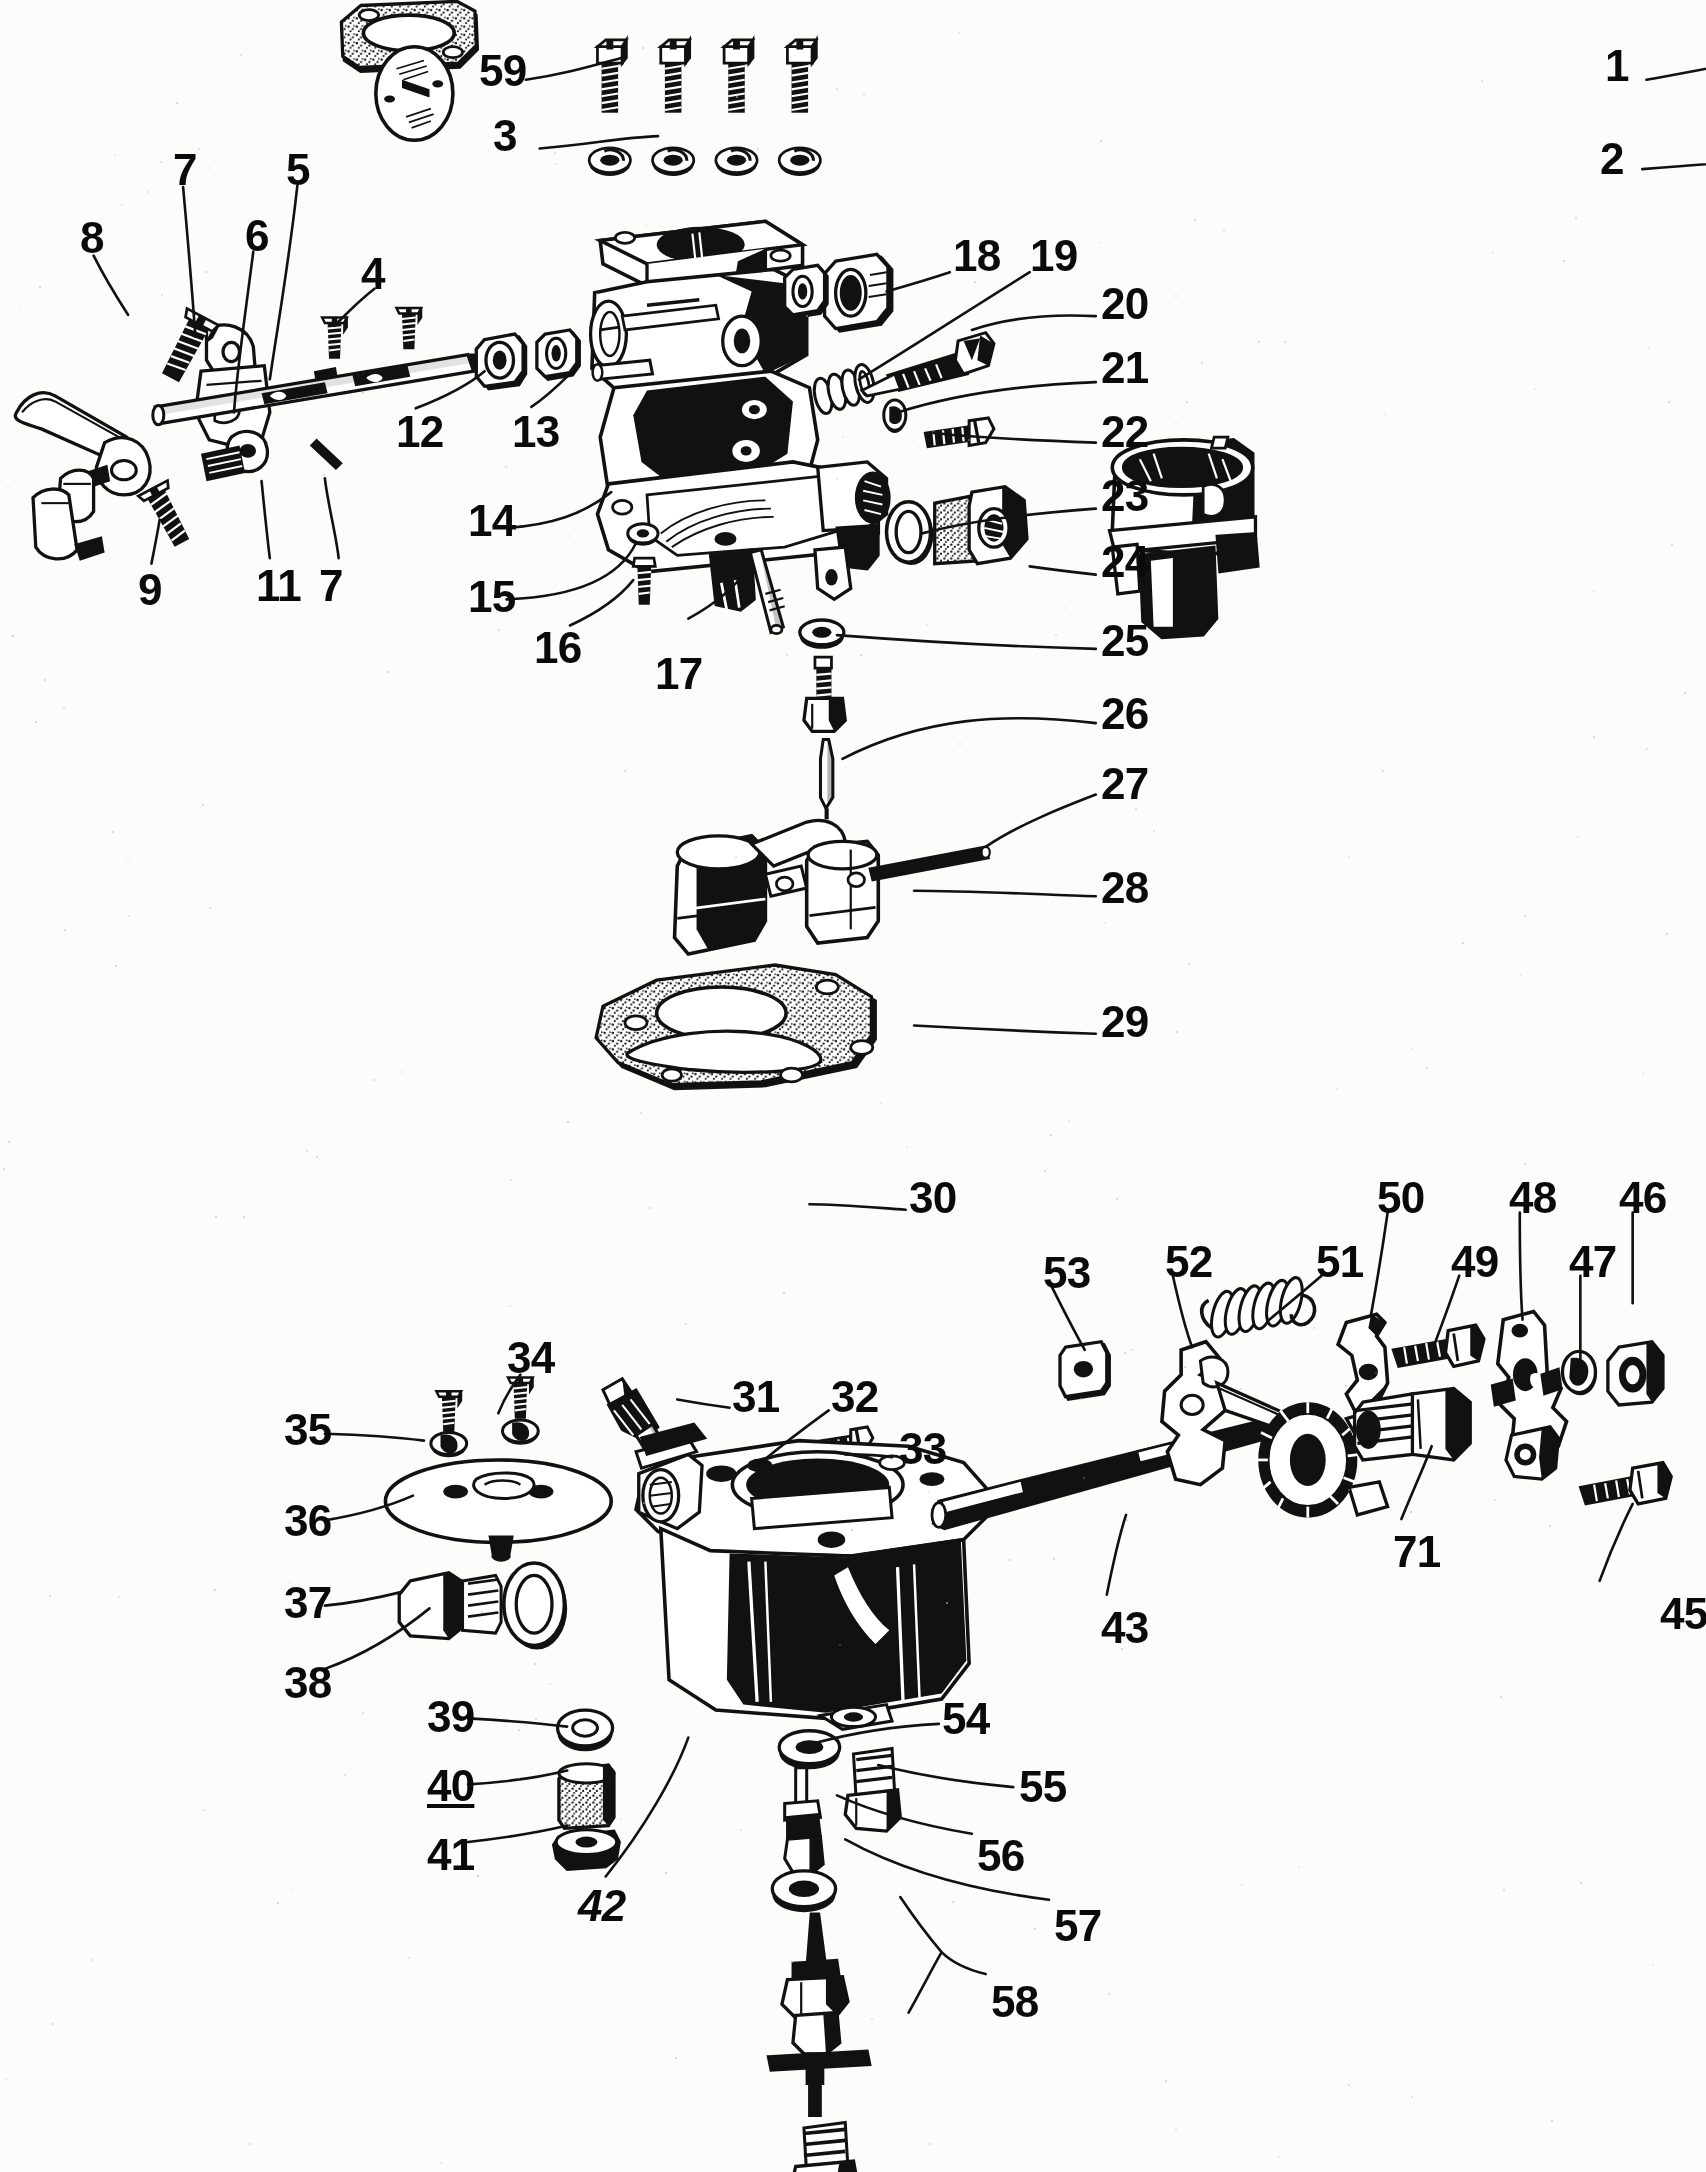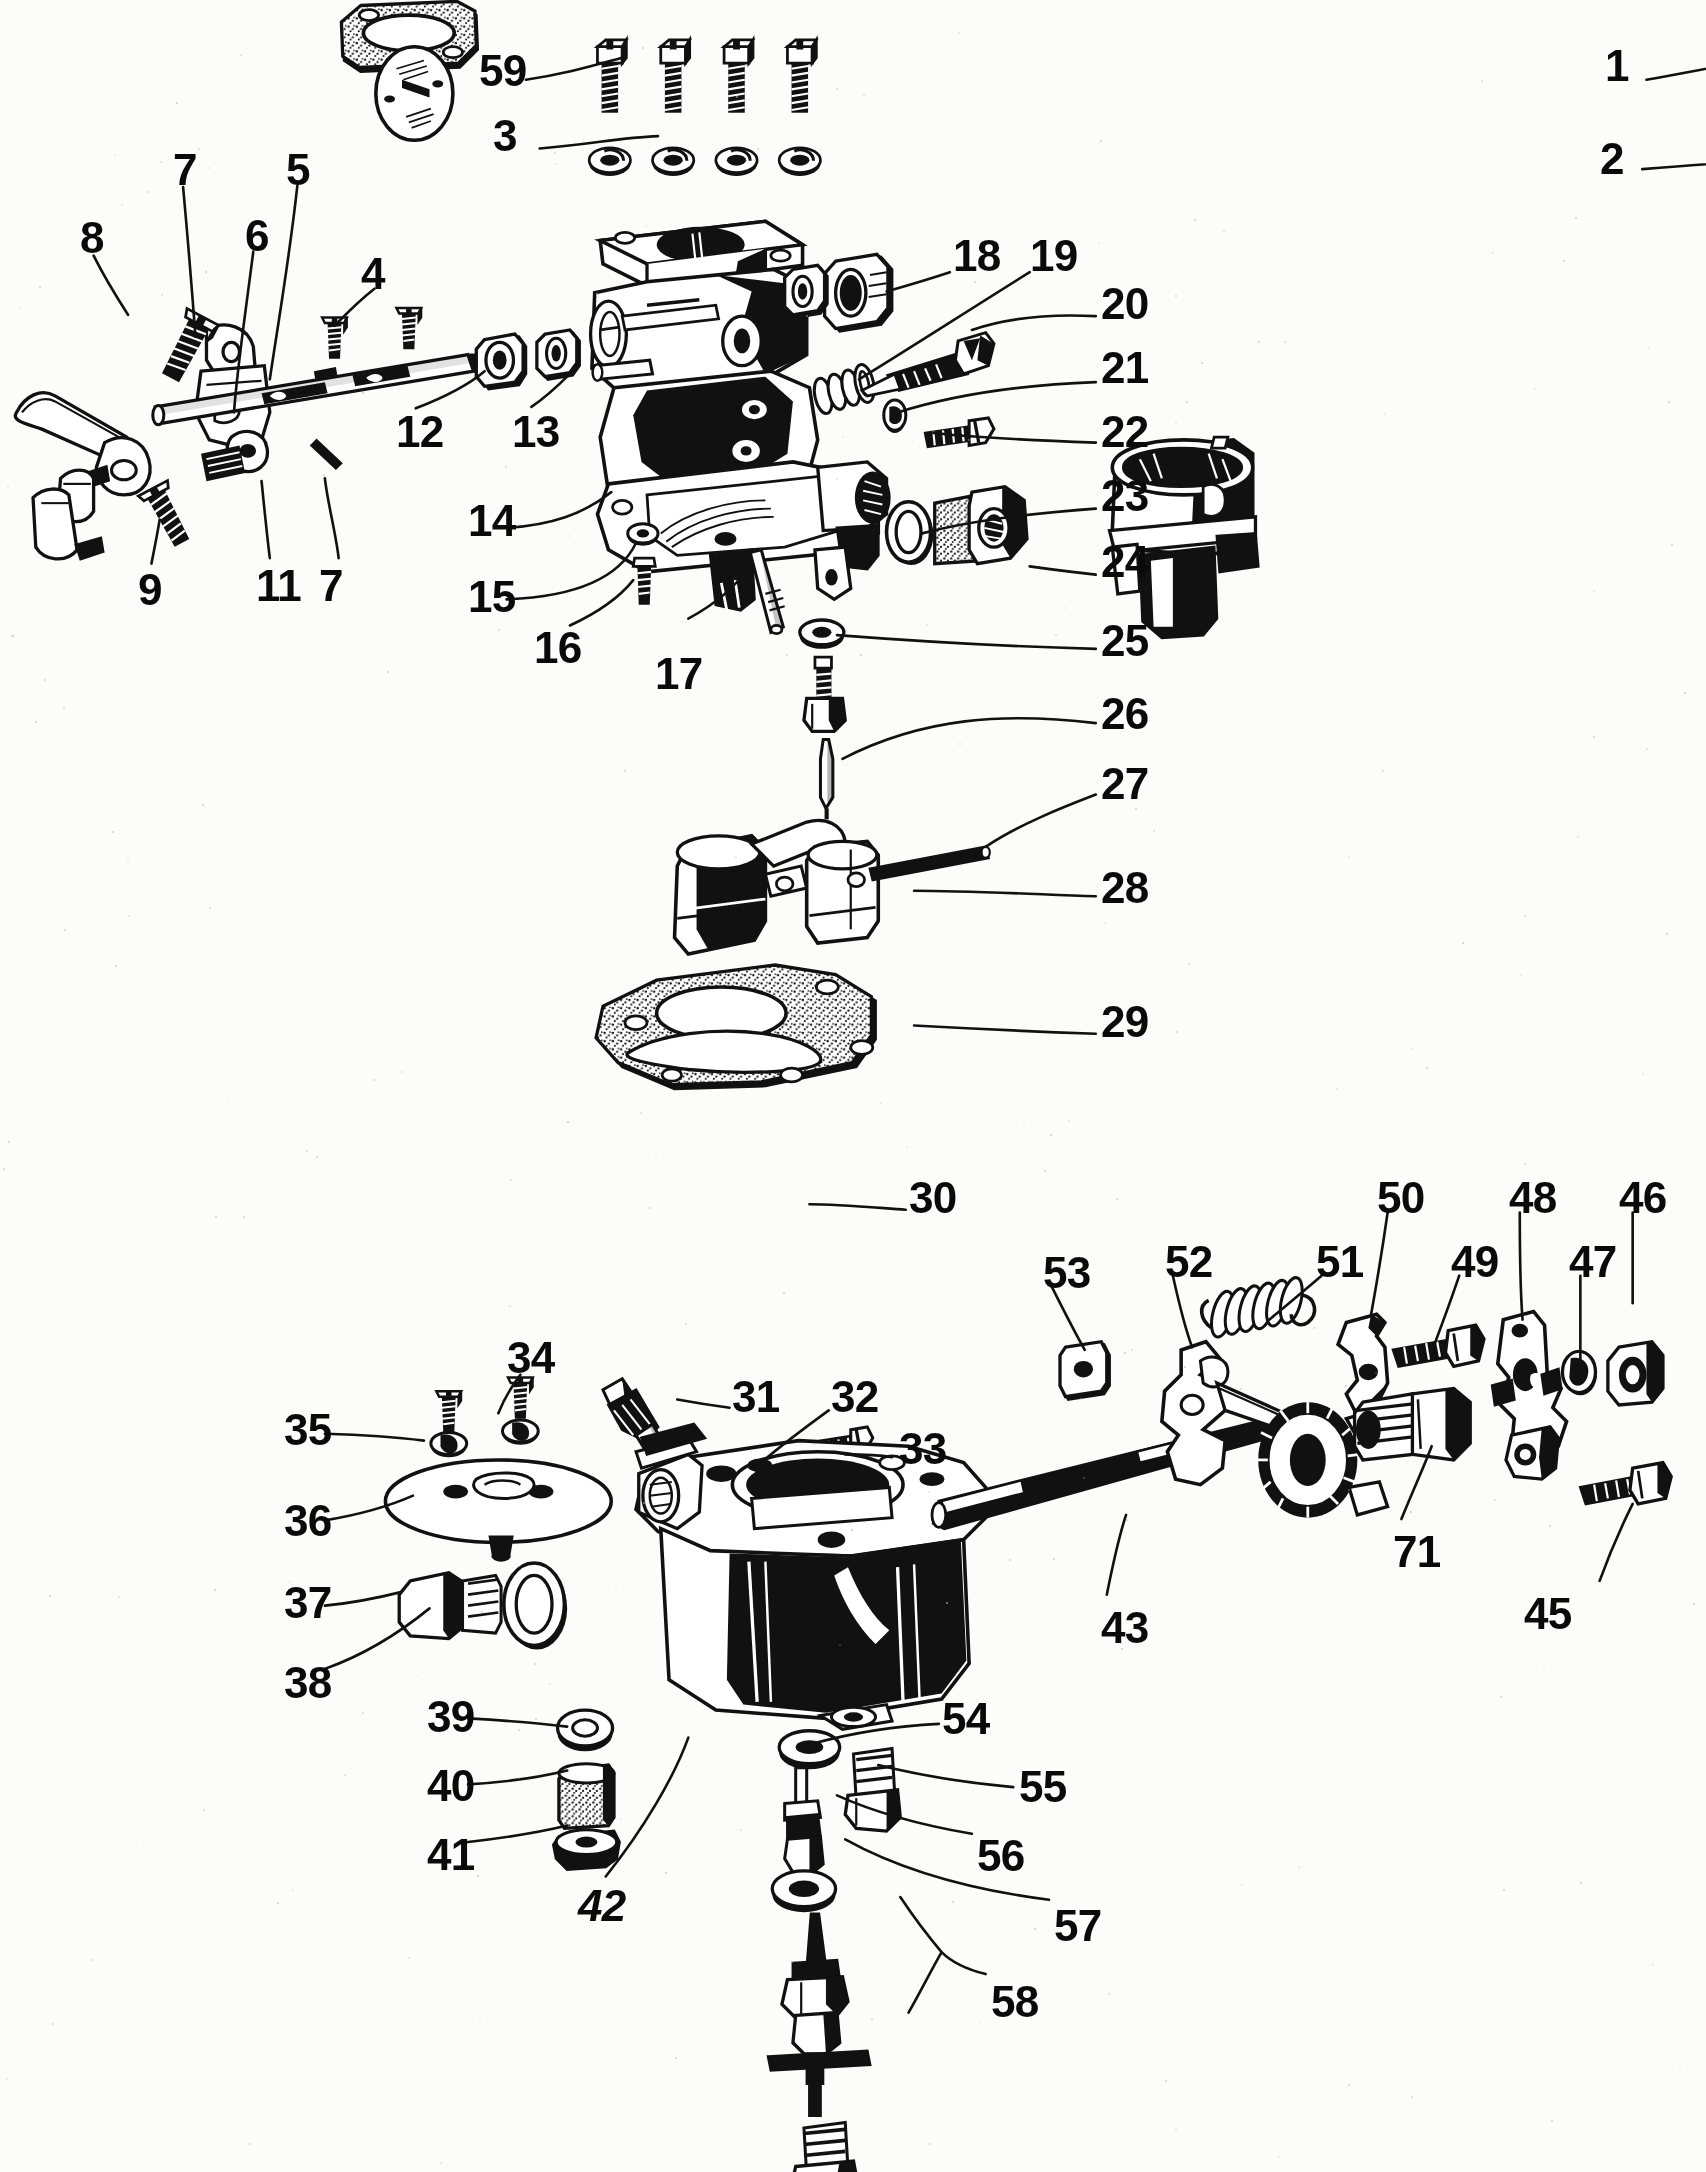--- a/index.html
+++ b/index.html
@@ -890,26 +890,26 @@
       <div class="lbl" style="left: 909px; top: 1176px;">30</div>
       <div class="lbl" style="left: 732px; top: 1375px;">31</div>
       <div class="lbl" style="left: 831px; top: 1375px;">32</div>
       <div class="lbl" style="left: 899px; top: 1427px;">33</div>
       <div class="lbl" style="left: 507px; top: 1336px;">34</div>
       <div class="lbl" style="left: 284px; top: 1408px;">35</div>
       <div class="lbl" style="left: 284px; top: 1499px;">36</div>
       <div class="lbl" style="left: 284px; top: 1581px;">37</div>
       <div class="lbl" style="left: 284px; top: 1661px;">38</div>
       <div class="lbl" style="left: 427px; top: 1695px;">39</div>
-      <div class="lbl" style="left: 427px; top: 1764px;">40</div>
+      <div class="lbl" style="left: 427px; top: 1764px; text-decoration: underline;">40</div>
       <div class="lbl" style="left: 427px; top: 1833px;">41</div>
       <div class="lbl" style="left: 578px; top: 1884px; font-style: italic;">42</div>
       <div class="lbl" style="left: 1101px; top: 1606px;">43</div>
       <div class="lbl" style="left: 1393px; top: 1530px;">71</div>
-      <div class="lbl" style="left: 1524px; top: 1592px; text-align: center;">45</div>
+      <div class="lbl" style="left: 1660px; top: 1592px; text-align: center;">45</div>
       <div class="lbl" style="left: 1619px; top: 1176px;">46</div>
       <div class="lbl" style="left: 1569px; top: 1240px;">47</div>
       <div class="lbl" style="left: 1509px; top: 1176px;">48</div>
       <div class="lbl" style="left: 1451px; top: 1240px;">49</div>
       <div class="lbl" style="left: 1377px; top: 1176px;">50</div>
       <div class="lbl" style="left: 1316px; top: 1240px;">51</div>
       <div class="lbl" style="left: 1165px; top: 1240px;">52</div>
       <div class="lbl" style="left: 1043px; top: 1251px;">53</div>
       <div class="lbl" style="left: 942px; top: 1697px;">54</div>
       <div class="lbl" style="left: 1019px; top: 1765px;">55</div>

